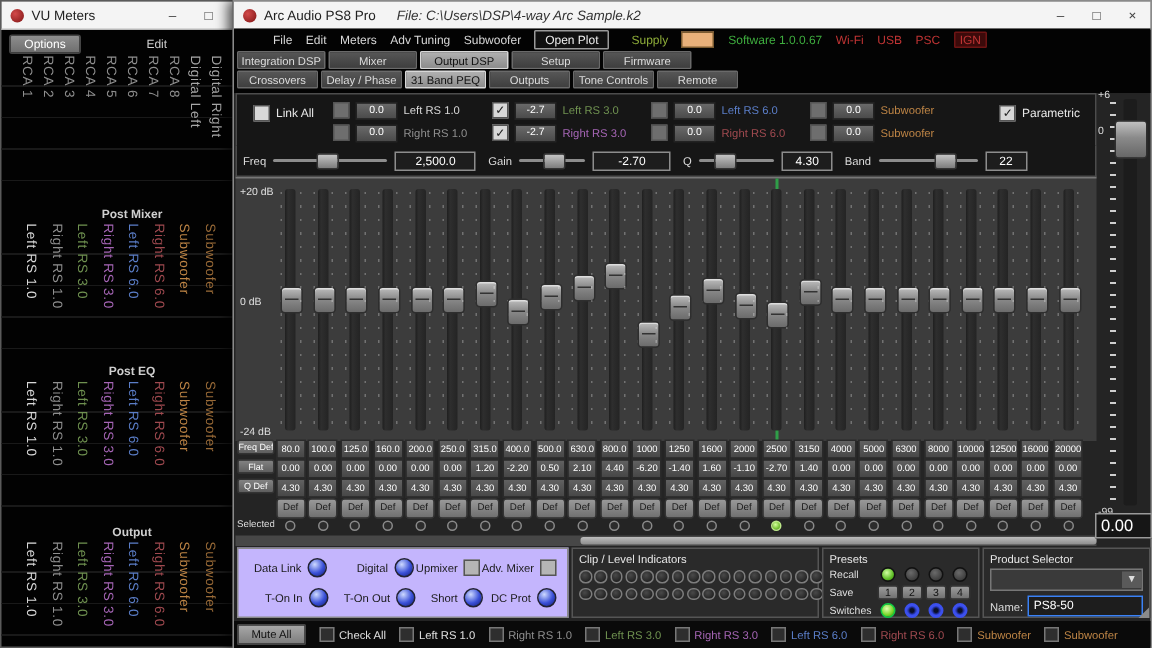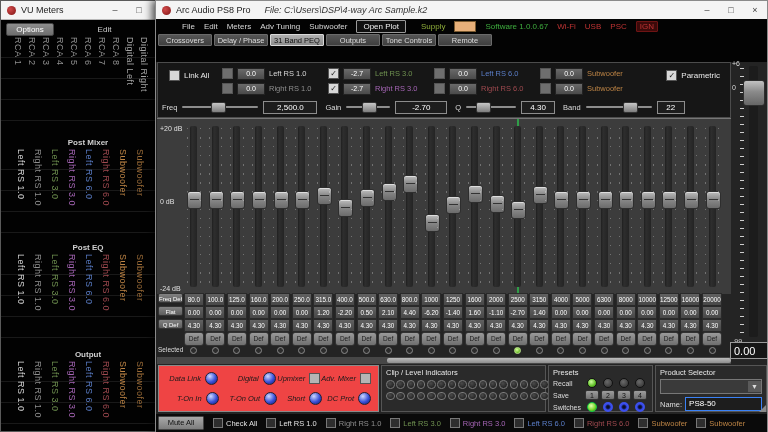--- a/index.html
+++ b/index.html
@@ -120,23 +120,23 @@
      }
   #mticks{position:absolute;left:8px;top:6px;bottom:6px;width:4px;
      background:repeating-linear-gradient(to bottom,#cfcfcf 0 1.5px,transparent 1.5px 8px);}
   #mhandle{position:absolute;left:11px;top:18px;width:20px;height:24px;
      background:linear-gradient(#c2c2c2,#8a8a8a 45%,#666);border:1px solid #2e2e2e;border-radius:3px;}
   .mlabel{position:absolute;color:#ddd;font-size:7px;left:0;}
   #mtop{top:-2px;} #mzero{top:22px;} #mbot{bottom:-4px;color:#cfcfcf;}
   #master-value{position:absolute;left:574px;top:341px;width:38px;height:17px;background:#161616;
      border:1px solid #9a9a9a;color:#fff;font-size:11px;line-height:17px;padding-left:3px;box-sizing:border-box;}
   
-  #io-panel{position:absolute;left:2px;top:364px;width:221px;height:47px;background:#ef4444;
+  #io-panel{position:absolute;left:2px;top:364px;width:221px;height:47px;background:#c4b5fd;
             border:1px solid #8a8a8a;box-sizing:border-box;display:flex;flex-direction:column;
-            justify-content:space-around;padding:2px 6px;font-style:italic;}
+            justify-content:space-around;padding:2px 6px;}
   .io-row{display:flex;}
   .io-item{display:flex;align-items:center;justify-content:flex-end;gap:4px;}
   .io-item .lbl{color:#1a1a1a;font-size:7.5px;white-space:nowrap;}
   .io-row .io-item:nth-child(1){width:56px;} .io-row .io-item:nth-child(2){width:60px;}
   .io-row .io-item:nth-child(3){width:46px;} .io-row .io-item:nth-child(4){width:50px;}
   .io-row .io-item{margin-right:1px;}
   .led-blue{width:11px;height:11px;border-radius:50%;flex:none;
      background:radial-gradient(circle at 35% 30%,#cdd9ff,#3a50d8 55%,#101a6e);border:1px solid #223;}
   .chk-gray{width:9px;height:9px;background:#b5b5b5;border:1px solid #555;flex:none;}
   #clip-panel{position:absolute;left:225px;top:364px;width:165px;height:47px;background:#2a2a2a;
@@ -278,20 +278,27 @@
         <span class="mitem">Subwoofer</span>
         <button class="openplot-btn">Open Plot</button>
         <span class="statuslbl">Supply</span>
         <span class="swatch"></span>
         <span class="software">Software 1.0.0.67</span>
         <span class="ind">Wi-Fi</span>
         <span class="ind">USB</span>
         <span class="ind">PSC</span>
         <span class="ind boxed">IGN</span>
       </div>
+      <div class="tabrow" id="tabrow1">
+          <button class="tab">Integration DSP</button>
+          <button class="tab">Mixer</button>
+          <button class="tab active">Output DSP</button>
+          <button class="tab">Setup</button>
+          <button class="tab">Firmware</button>
+        </div>
       <div class="tabrow" id="tabrow2">
           <button class="tab">Crossovers</button>
           <button class="tab">Delay / Phase</button>
           <button class="tab active">31 Band PEQ</button>
           <button class="tab">Outputs</button>
           <button class="tab">Tone Controls</button>
           <button class="tab">Remote</button>
         </div>
     </div>
 

